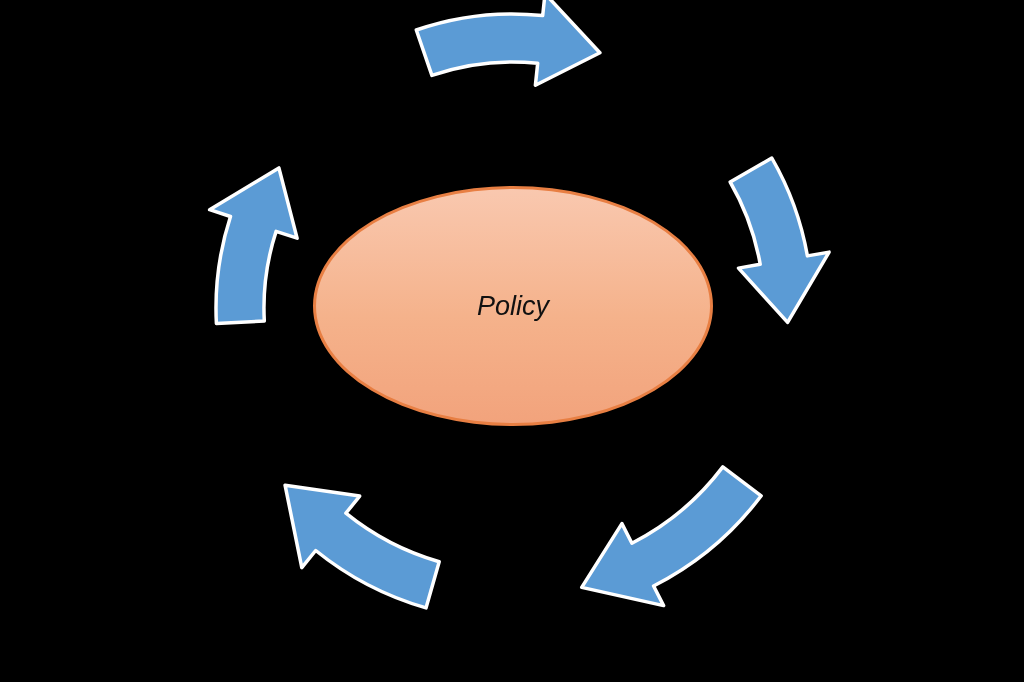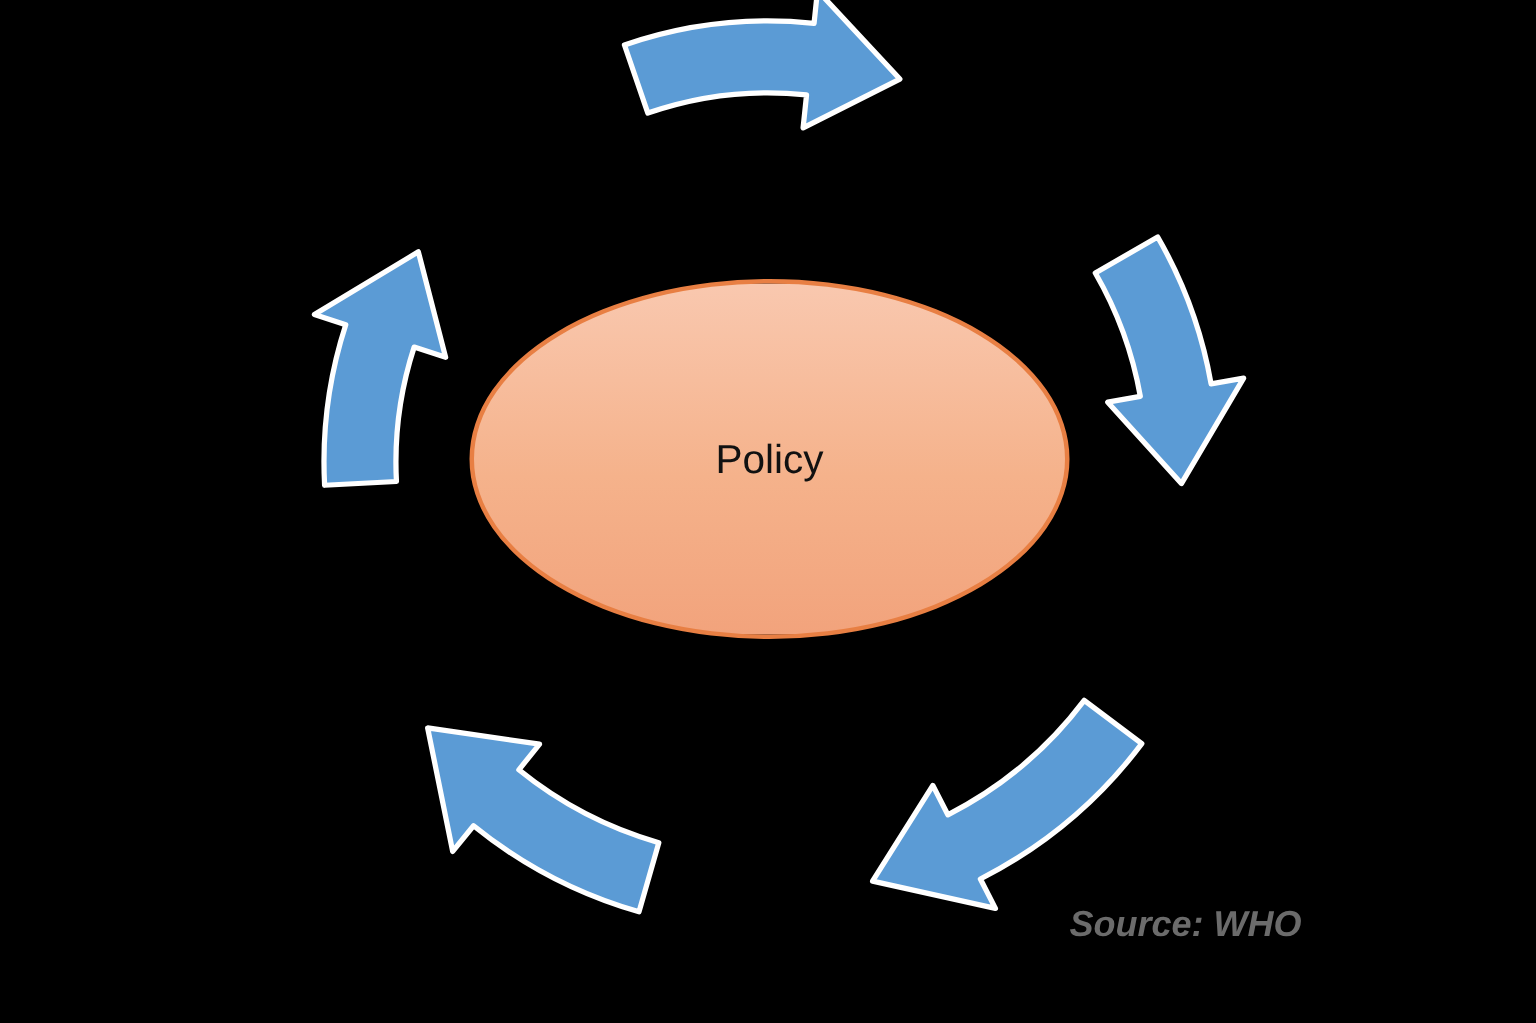--- a/index.html
+++ b/index.html
@@ -36,20 +36,21 @@
     border-radius: 50%;
     border: 3px solid #E87F43;
     background: linear-gradient(180deg, #F9C8AF 0%, #F5B28B 55%, #F2A37C 100%);
     box-sizing: border-box;
     display: flex;
     flex-direction: column;
     justify-content: center;
     align-items: center;
   }
   .ellipse-line {
+    font-style: italic;
     font-size: 27px;
     line-height: 34px;
     color: #111111;
     text-align: center;
     white-space: nowrap;
   }
   .source-caption {
     position: absolute;
     left: 713px;
     top: 603px;
@@ -70,15 +71,14 @@
     <path d="M771.8 158.0 A300 300 0 0 1 807.4 255.9 L829.1 252.1 L787.6 322.4 L738.5 268.1 L760.2 264.2 A252 252 0 0 0 730.2 182.0 Z" fill="#5B9BD5" stroke="#FFFFFF"></path>
     <path d="M761.2 495.8 A312 312 0 0 1 653.6 586.0 L663.6 605.6 L581.7 587.4 L621.9 523.6 L631.9 543.2 A264 264 0 0 0 722.8 466.9 Z" fill="#5B9BD5" stroke="#FFFFFF"></path>
     <path d="M426.0 607.9 A312 312 0 0 1 315.7 550.5 L301.8 567.6 L285.1 485.3 L359.7 496.1 L345.9 513.2 A264 264 0 0 0 439.2 561.8 Z" fill="#5B9BD5" stroke="#FFFFFF"></path>
     <path d="M216.4 323.5 A296 296 0 0 1 230.5 216.5 L209.6 209.7 L278.9 167.9 L297.1 238.2 L276.1 231.4 A248 248 0 0 0 264.3 321.0 Z" fill="#5B9BD5" stroke="#FFFFFF"></path>
   </svg>
 
   <div class="center-ellipse">
     <div class="ellipse-line">Policy</div>
   </div>
 
-  <div class="source-caption">Source: WHO</div>
 
 </div>
 
 </body></html>

